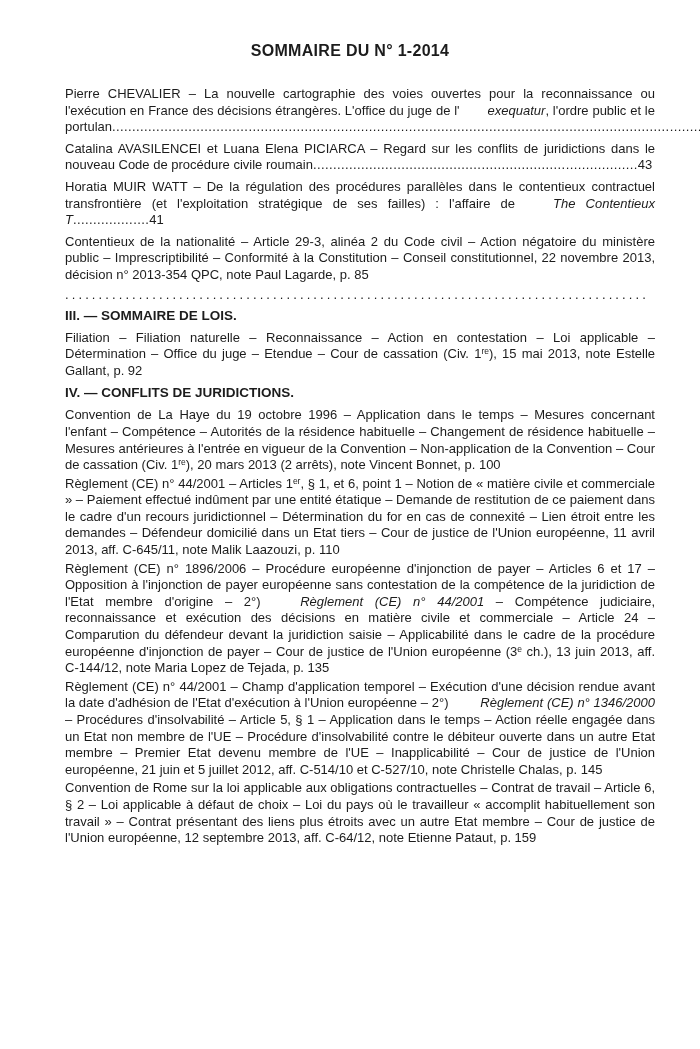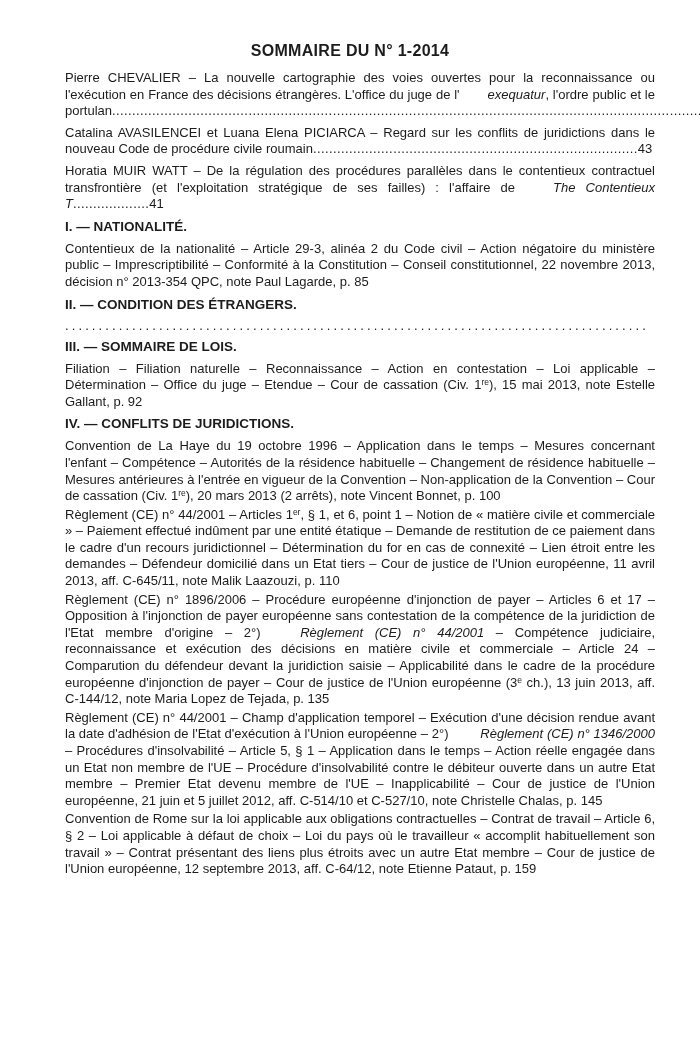--- a/index.html
+++ b/index.html
@@ -3,21 +3,21 @@
 <meta charset="utf-8">
 <style>
   html,body{margin:0;padding:0;}
   body{
     width:700px;height:1049px;overflow:hidden;background:#ffffff;
     font-family:"Liberation Sans",sans-serif;color:#1c1c1c;
     -webkit-font-smoothing:antialiased;
   }
   .page{padding:42px 45px 0 65px;}
   .doc-title{
-    font-size:16px;font-weight:700;text-align:center;margin:0 0 10px;
+    font-size:16px;font-weight:700;text-align:center;margin:0 0 26px;
     position:relative;left:-10px;letter-spacing:.3px;
   }
   .part-heading{
     font-size:17px;font-weight:400;text-align:center;margin:0 0 20px;
     position:relative;left:-10px;
   }
   .part-heading .ph-bold{font-weight:700;}
   .part-heading--second{margin:16px 0 14px;}
   .toc-entry{
     font-size:13px;line-height:16.6px;text-align:justify;margin:0 0 5px;
@@ -47,23 +47,21 @@
 
 
   <div>
       <p class="toc-entry"><span class="sg-r">Pierre CHEVALIER – La nouvelle cartographie des voies ouvertes pour la reconnaissance ou l'exécution en France des décisions étrangères. L'office du juge de l'</span><span class="sg-i">exequatur</span><span class="sg-r">, l'ordre public et le portulan</span><span class="leader">...............................................................................................................................................................................................................................................................................................................................................................................................................</span></p>
       <p class="toc-entry"><span class="sg-r">Catalina AVASILENCEI et Luana Elena PICIARCA – Regard sur les conflits de juridictions dans le nouveau Code de procédure civile roumain</span><span class="leader">.................................................................................</span><span class="pg">43</span></p>
       <p class="toc-entry"><span class="sg-r">Horatia MUIR WATT – De la régulation des procédures parallèles dans le contentieux contractuel transfrontière (et l'exploitation stratégique de ses failles) : l'affaire de </span><span class="sg-i">The Contentieux T</span><span class="leader">...................</span><span class="pg">41</span></p>
     </div>
 
 
   <div>
-      <h3 class="section-heading">I. — NATIONALITÉ.</h3>
       <p class="entry"><span class="sg-b">Contentieux de la nationalité</span><span class="sg-r"> – Article 29-3, alinéa 2 du Code civil – Action négatoire du ministère public – Imprescriptibilité – Conformité à la Constitution – Conseil constitutionnel, 22 novembre 2013, décision n° 2013-354 QPC, note Paul Lagarde, p. 85</span></p>
-      <h3 class="section-heading">II. — CONDITION DES ÉTRANGERS.</h3>
       <div class="dotted-rule">.......................................................................................</div>
       <h3 class="section-heading">III. — SOMMAIRE DE LOIS.</h3>
       <p class="entry"><span class="sg-b">Filiation</span><span class="sg-r"> – Filiation naturelle – Reconnaissance – Action en contestation – Loi applicable – Détermination – Office du juge – Etendue – Cour de cassation (Civ. 1</span><span class="sg-sup">re</span><span class="sg-r">), 15 mai 2013, note Estelle Gallant, p. 92</span></p>
       <h3 class="section-heading">IV. — CONFLITS DE JURIDICTIONS.</h3>
       <p class="entry"><span class="sg-b">Convention de La Haye du 19 octobre 1996</span><span class="sg-r"> – Application dans le temps – Mesures concernant l'enfant – Compétence – Autorités de la résidence habituelle – Changement de résidence habituelle – Mesures antérieures à l'entrée en vigueur de la Convention – Non-application de la Convention – Cour de cassation (Civ. 1</span><span class="sg-sup">re</span><span class="sg-r">), 20 mars 2013 (2 arrêts), note Vincent Bonnet, p. 100</span></p>
       <p class="entry"><span class="sg-b">Règlement (CE) n° 44/2001</span><span class="sg-r"> – Articles 1</span><span class="sg-sup">er</span><span class="sg-r">, § 1, et 6, point 1 – Notion de « matière civile et commerciale » – Paiement effectué indûment par une entité étatique – Demande de restitution de ce paiement dans le cadre d'un recours juridictionnel – Détermination du for en cas de connexité – Lien étroit entre les demandes – Défendeur domicilié dans un Etat tiers – Cour de justice de l'Union européenne, 11 avril 2013, aff. C-645/11, note Malik Laazouzi, p. 110</span></p>
       <p class="entry"><span class="sg-b">Règlement (CE) n° 1896/2006</span><span class="sg-r"> – Procédure européenne d'injonction de payer – Articles 6 et 17 – Opposition à l'injonction de payer européenne sans contestation de la compétence de la juridiction de l'Etat membre d'origine – 2°) </span><span class="sg-i">Règlement (CE) n° 44/2001</span><span class="sg-r"> – Compétence judiciaire, reconnaissance et exécution des décisions en matière civile et commerciale – Article 24 – Comparution du défendeur devant la juridiction saisie – Applicabilité dans le cadre de la procédure européenne d'injonction de payer – Cour de justice de l'Union européenne (3</span><span class="sg-sup">e</span><span class="sg-r"> ch.), 13 juin 2013, aff. C-144/12, note Maria Lopez de Tejada, p. 135</span></p>
       <p class="entry"><span class="sg-b">Règlement (CE) n° 44/2001</span><span class="sg-r"> – Champ d'application temporel – Exécution d'une décision rendue avant la date d'adhésion de l'Etat d'exécution à l'Union européenne – 2°) </span><span class="sg-i">Règlement (CE) n° 1346/2000</span><span class="sg-r"> – Procédures d'insolvabilité – Article 5, § 1 – Application dans le temps – Action réelle engagée dans un Etat non membre de l'UE – Procédure d'insolvabilité contre le débiteur ouverte dans un autre Etat membre – Premier Etat devenu membre de l'UE – Inapplicabilité – Cour de justice de l'Union européenne, 21 juin et 5 juillet 2012, aff. C-514/10 et C-527/10, note Christelle Chalas, p. 145</span></p>
       <p class="entry"><span class="sg-b">Convention de Rome sur la loi applicable aux obligations contractuelles</span><span class="sg-r"> – Contrat de travail – Article 6, § 2 – Loi applicable à défaut de choix – Loi du pays où le travailleur « accomplit habituellement son travail » – Contrat présentant des liens plus étroits avec un autre Etat membre – Cour de justice de l'Union européenne, 12 septembre 2013, aff. C-64/12, note Etienne Pataut, p. 159</span></p>
     </div>

